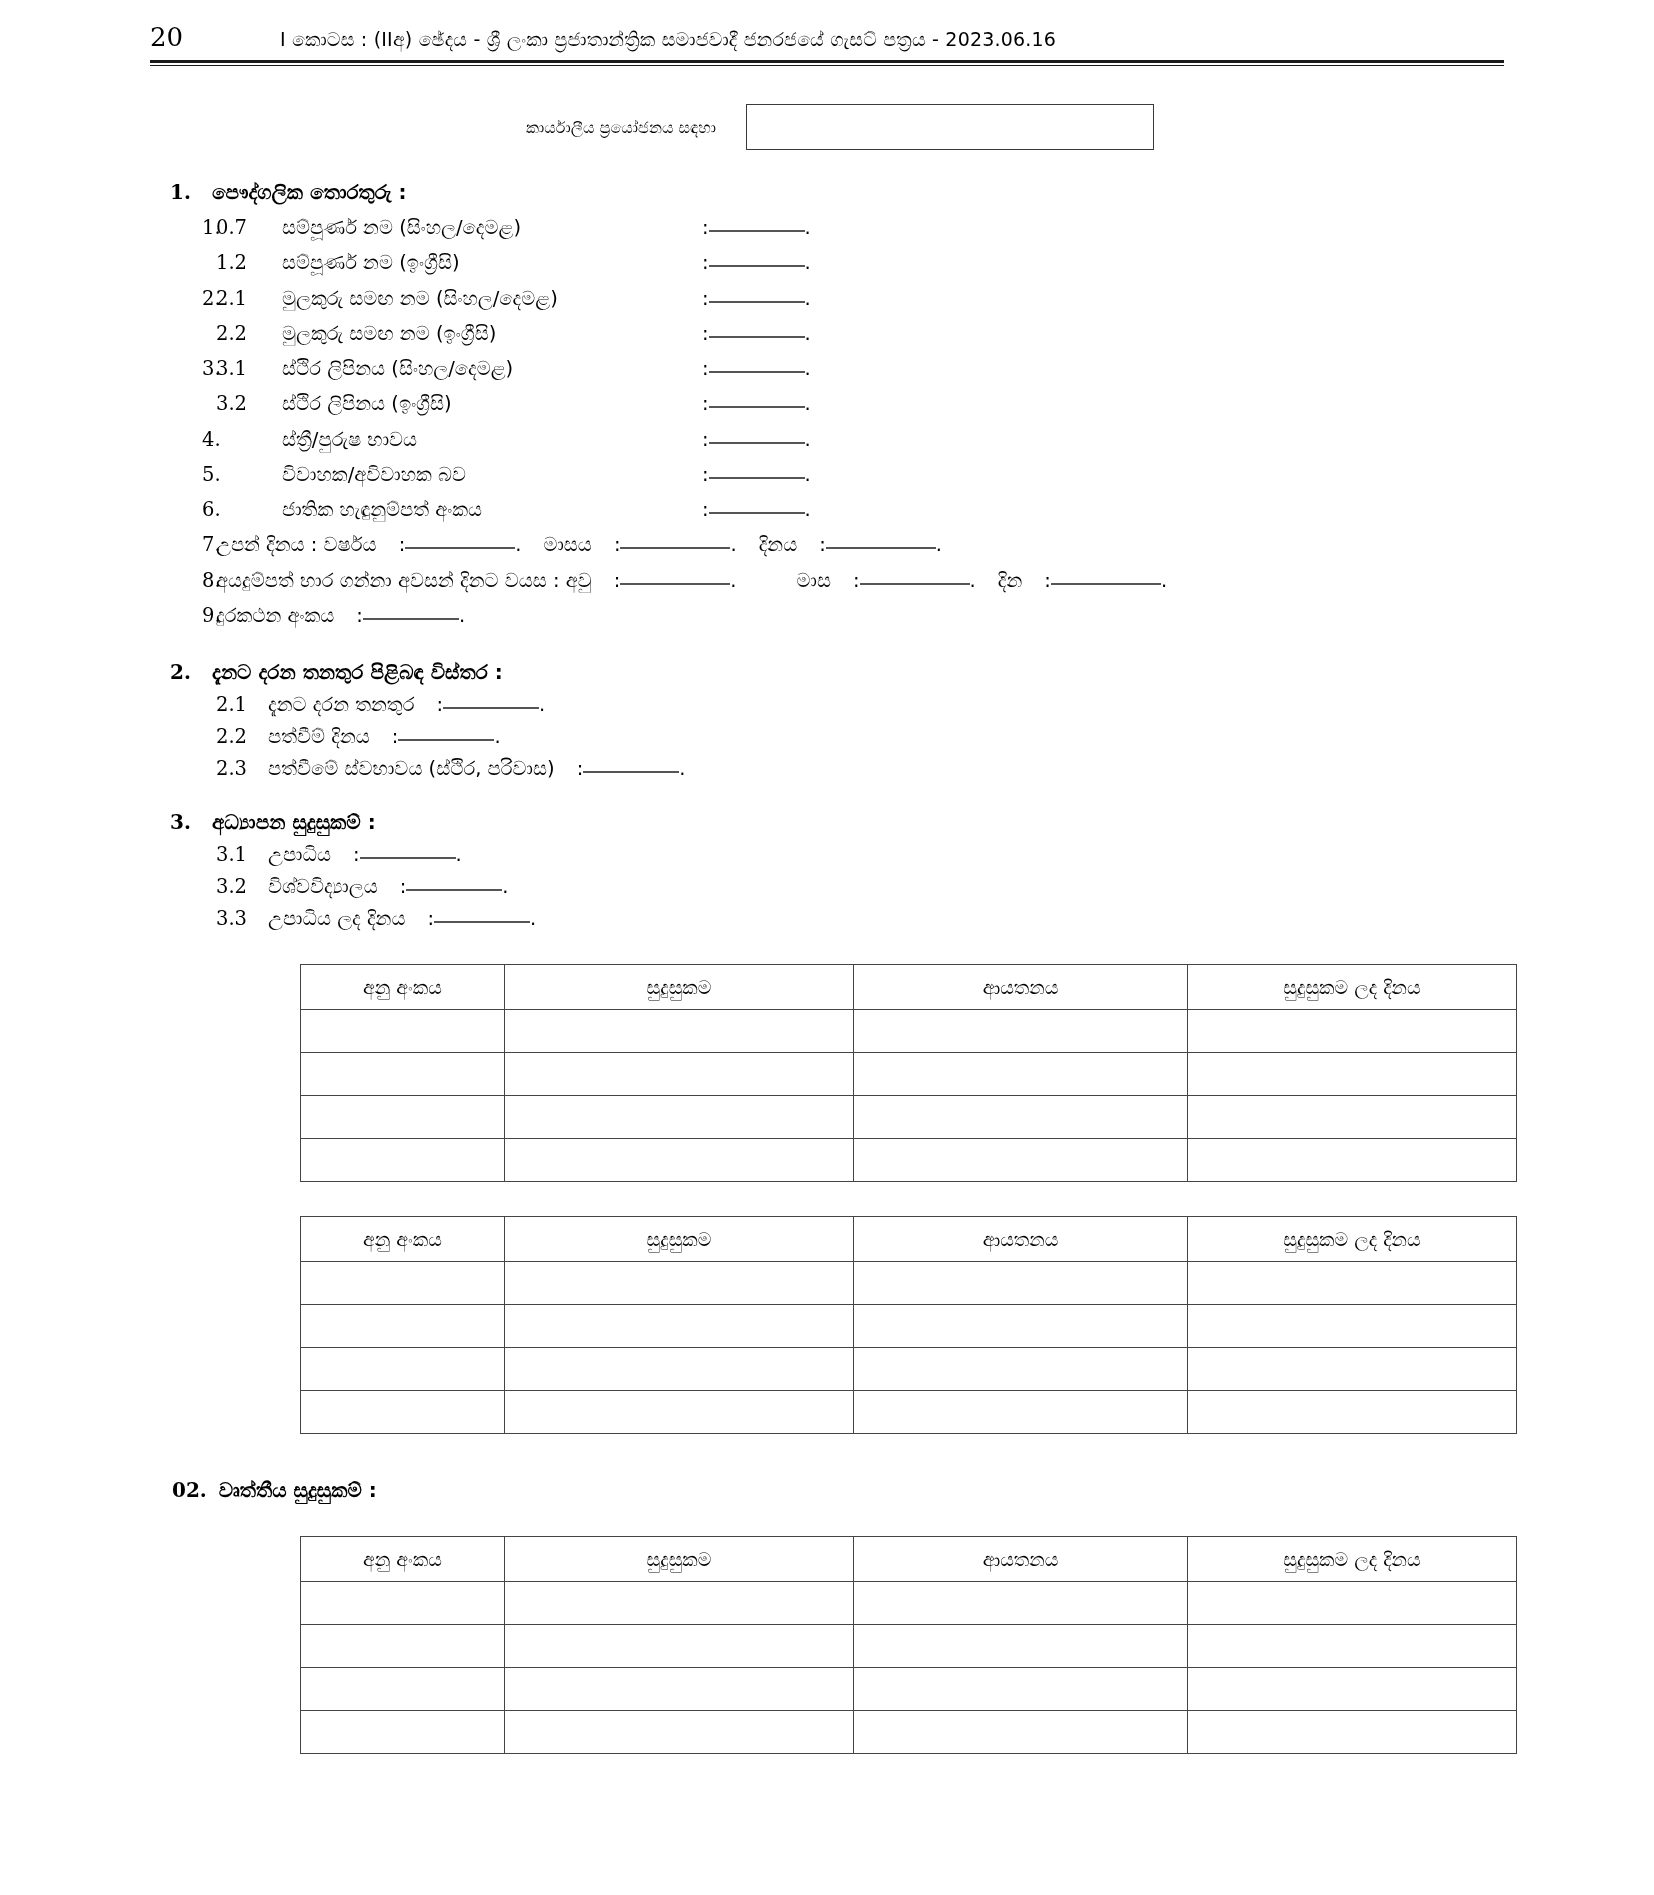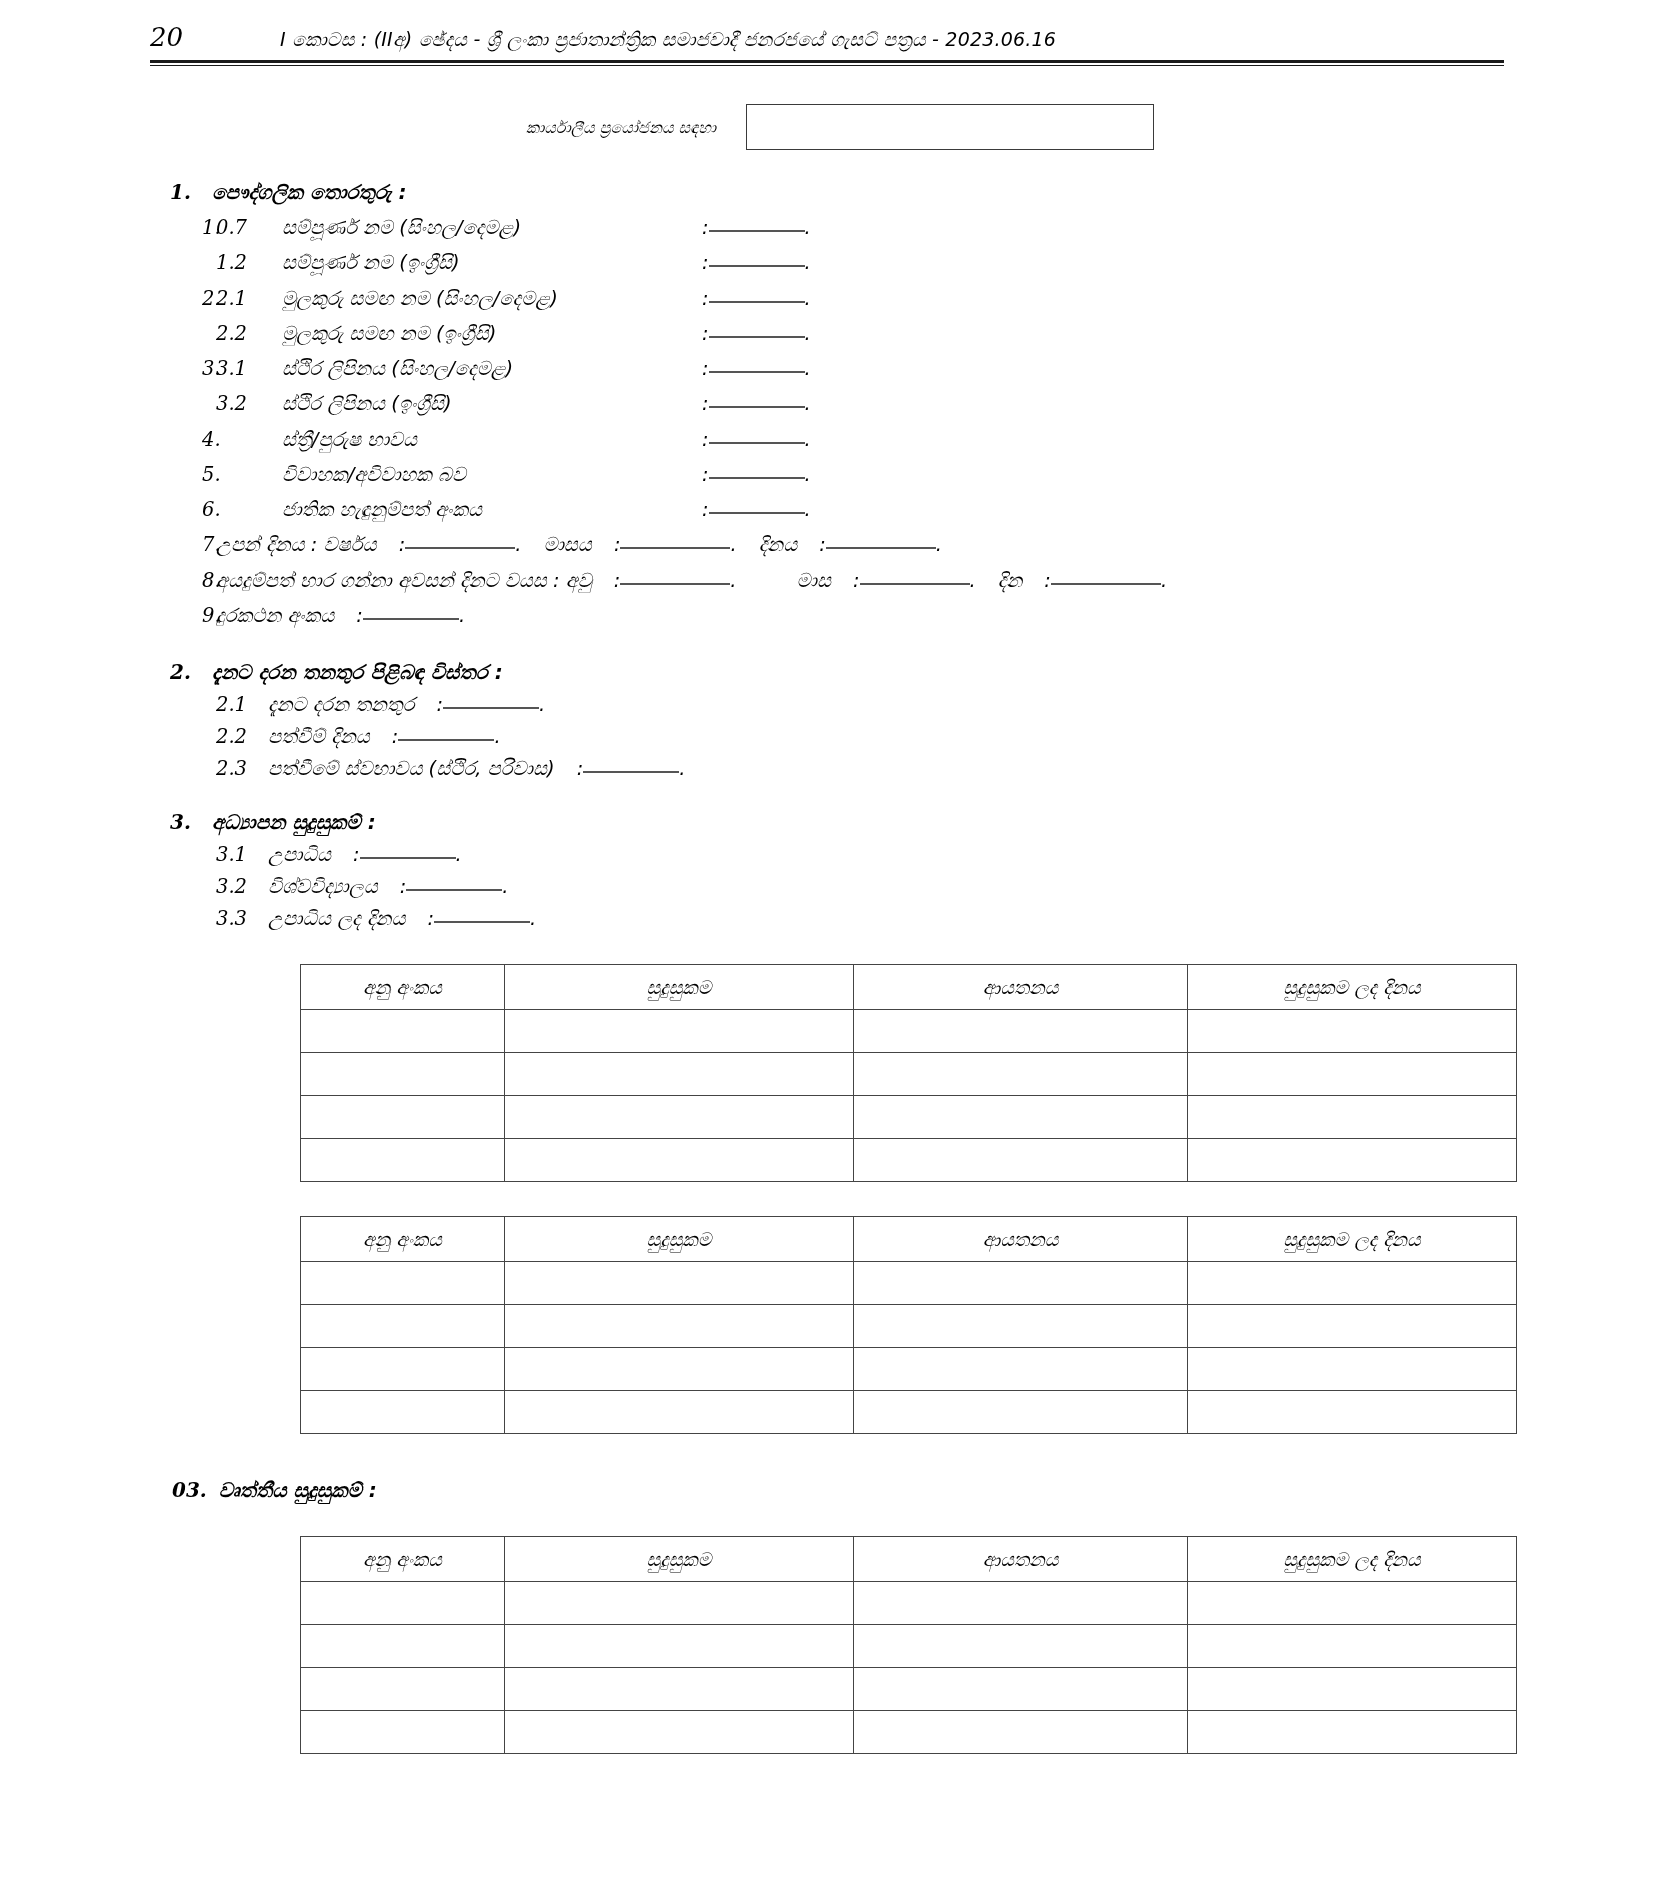--- a/index.html
+++ b/index.html
@@ -14,21 +14,20 @@
     color: #000000;
     position: relative;
     overflow: hidden;
   }
   .page {
     position: relative;
     width: 1654px;
     height: 1895px;
     padding: 0;
     box-sizing: border-box;
-    font-style: italic;
   }
 
   
   .header-row {
     display: flex;
     align-items: baseline;
     padding: 22px 150px 0 150px;
   }
   .page-number {
     font-family: "DejaVu Serif", "Liberation Serif", serif;
@@ -418,21 +417,21 @@
       <tr>
         <td></td>
         <td></td>
         <td></td>
         <td></td>
       </tr>
     </tbody>
   </table>
 
   <div class="outer-heading">
-    <span class="sec-num-plain">03.</span><span>වෘත්තීය සුදුසුකම් :</span>
+    <span class="sec-num-plain">02.</span><span>වෘත්තීය සුදුසුකම් :</span>
   </div>
 
   <table class="qual-table">
     <thead>
       <tr>
         <th class="col-a">අනු අංකය</th>
         <th class="col-b">සුදුසුකම</th>
         <th class="col-c">ආයතනය</th>
         <th class="col-d">සුදුසුකම ලද දිනය</th>
       </tr>

